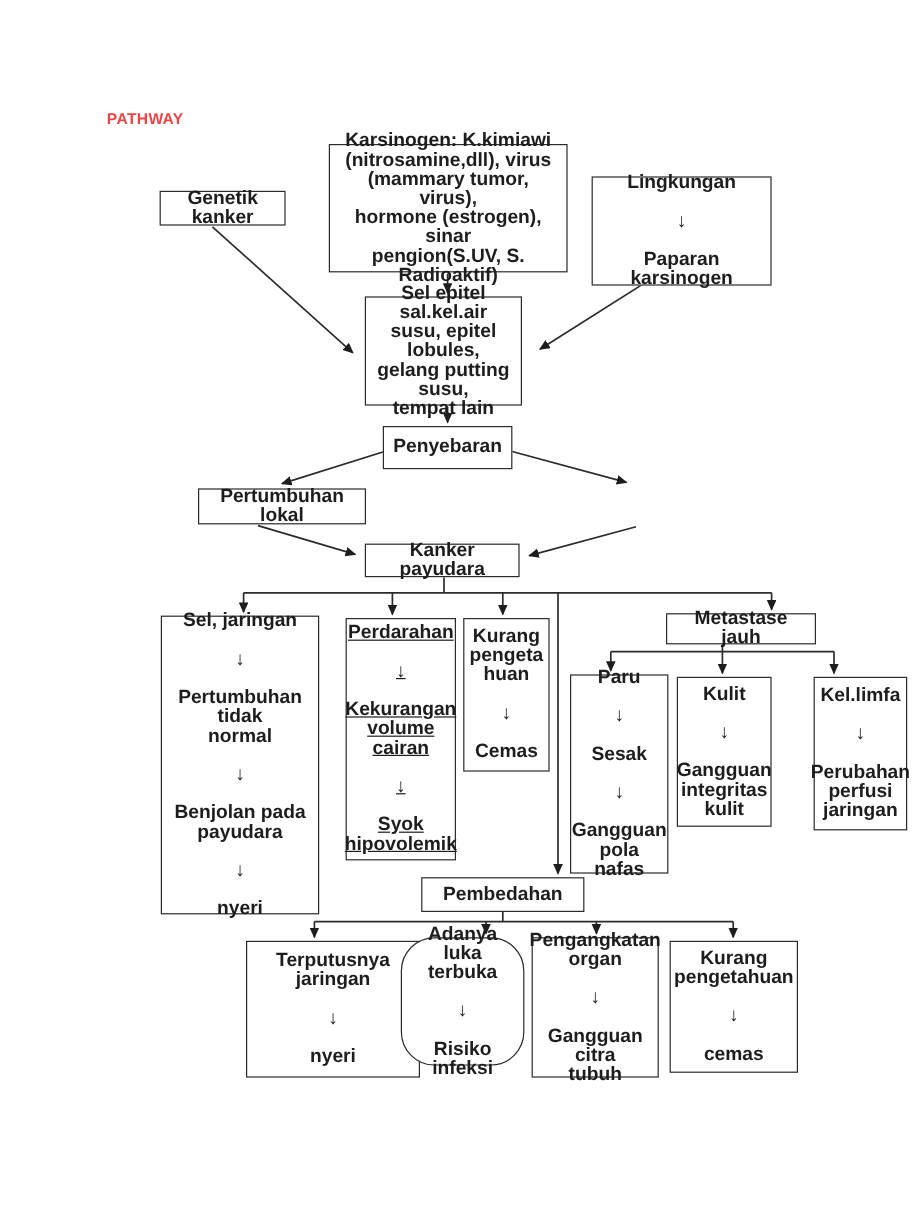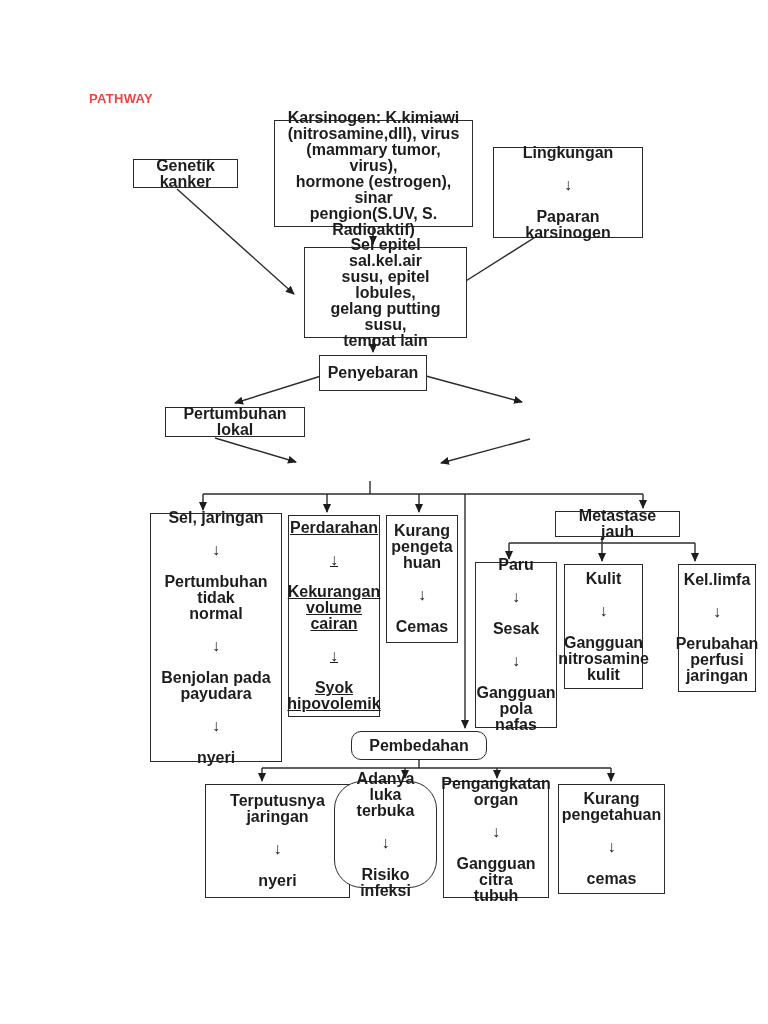--- a/index.html
+++ b/index.html
@@ -39,33 +39,33 @@
     font-weight: 700;
     font-size: 16px;
     line-height: 16px;
     color: #1d1d1d;
     padding: 2px 8px;
   }
   
   #b-genetik      { left:133px; top:159px; width:105px; height:29px; }
   #b-karsinogen   { left:274px; top:120px; width:199px; height:107px; }
   #b-lingkungan   { left:493px; top:125px; width:150px; height:91px;margin-top:22px; }
-  #b-selepitel    { left:304px; top:247px; width:163px; height:91px; }
+  #b-selepitel    { left:304px; top:247px; width:131px; height:91px; }
   #b-penyebaran   { left:319px; top:355px; width:108px; height:36px; }
   #b-pertumbuhan  { left:165px; top:407px; width:140px; height:30px; }
   #b-langsung     { left:420px; top:406px; width:200px; height:32px; }
   #b-kanker       { left:304px; top:453px; width:129px; height:28px; }
-  #b-seljaringan  { left:150px; top:513px; width:132px; height:249px; }
+  #b-seljaringan  { left:134px; top:513px; width:132px; height:249px; }
   #b-perdarahan   { left:288px; top:515px; width:92px;  height:202px;text-decoration:underline; }
   #b-kurang1      { left:386px; top:515px; width:72px;  height:128px; }
   #b-metastase    { left:555px; top:511px; width:125px; height:26px; }
   #b-paru         { left:475px; top:562px; width:82px;  height:166px; }
   #b-kulit        { left:564px; top:564px; width:79px;  height:125px; }
   #b-kellimfa     { left:678px; top:564px; width:78px;  height:128px; }
-  #b-pembedahan   { left:351px; top:731px; width:136px; height:29px;border-radius:10px; }
+  #b-pembedahan   { left:351px; top:731px; width:136px; height:29px; }
   #b-terputusnya  { left:205px; top:784px; width:145px; height:114px; }
   #b-adanyaluka   { left:334px; top:781px; width:103px; height:107px;border-radius:28px; }
   #b-pengangkatan { left:443px; top:781px; width:106px; height:117px; }
   #b-kurang2      { left:558px; top:784px; width:107px; height:110px; }
 </style>
 </head>
 <body>
 
 <div class="page">
 
@@ -120,20 +120,21 @@
 
 ↓
 
 Paparan karsinogen</div>
   <div class="box" id="b-selepitel">Sel epitel sal.kel.air
 susu, epitel lobules,
 gelang putting susu,
 tempat lain</div>
   <div class="box" id="b-penyebaran">Penyebaran</div>
   <div class="box" id="b-pertumbuhan">Pertumbuhan lokal</div>
+  <div class="box" id="b-kanker">Kanker payudara</div>
   <div class="box" id="b-seljaringan">Sel, jaringan
 
 ↓
 
 Pertumbuhan tidak
 normal
 
 ↓
 
 Benjolan pada
@@ -170,21 +171,21 @@
 
 ↓
 
 Gangguan
 pola nafas</div>
   <div class="box" id="b-kulit">Kulit
 
 ↓
 
 Gangguan
-nitrosamine
+integritas
 kulit</div>
   <div class="box" id="b-kellimfa">Kel.limfa
 
 ↓
 
 Perubahan
 perfusi
 jaringan</div>
   <div class="box" id="b-pembedahan">Pembedahan</div>
   <div class="box" id="b-terputusnya">Terputusnya

